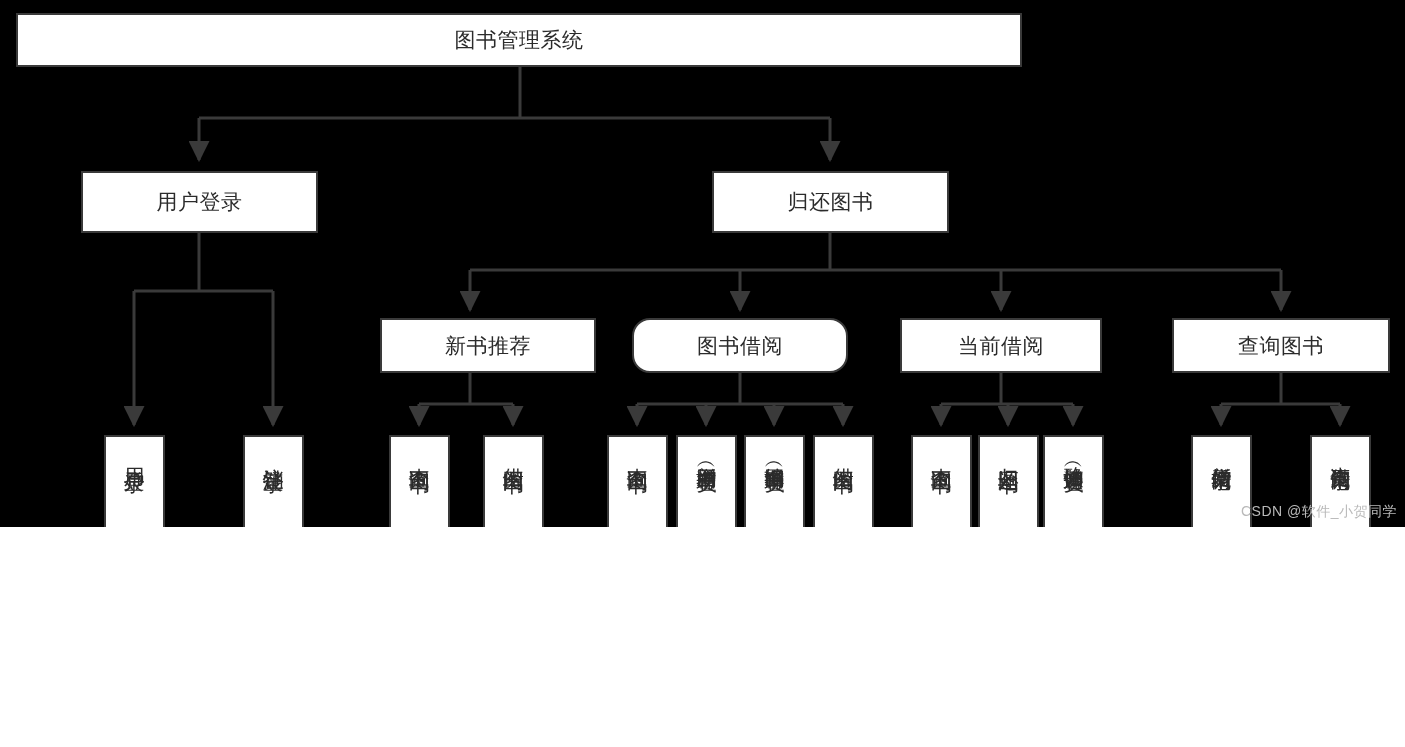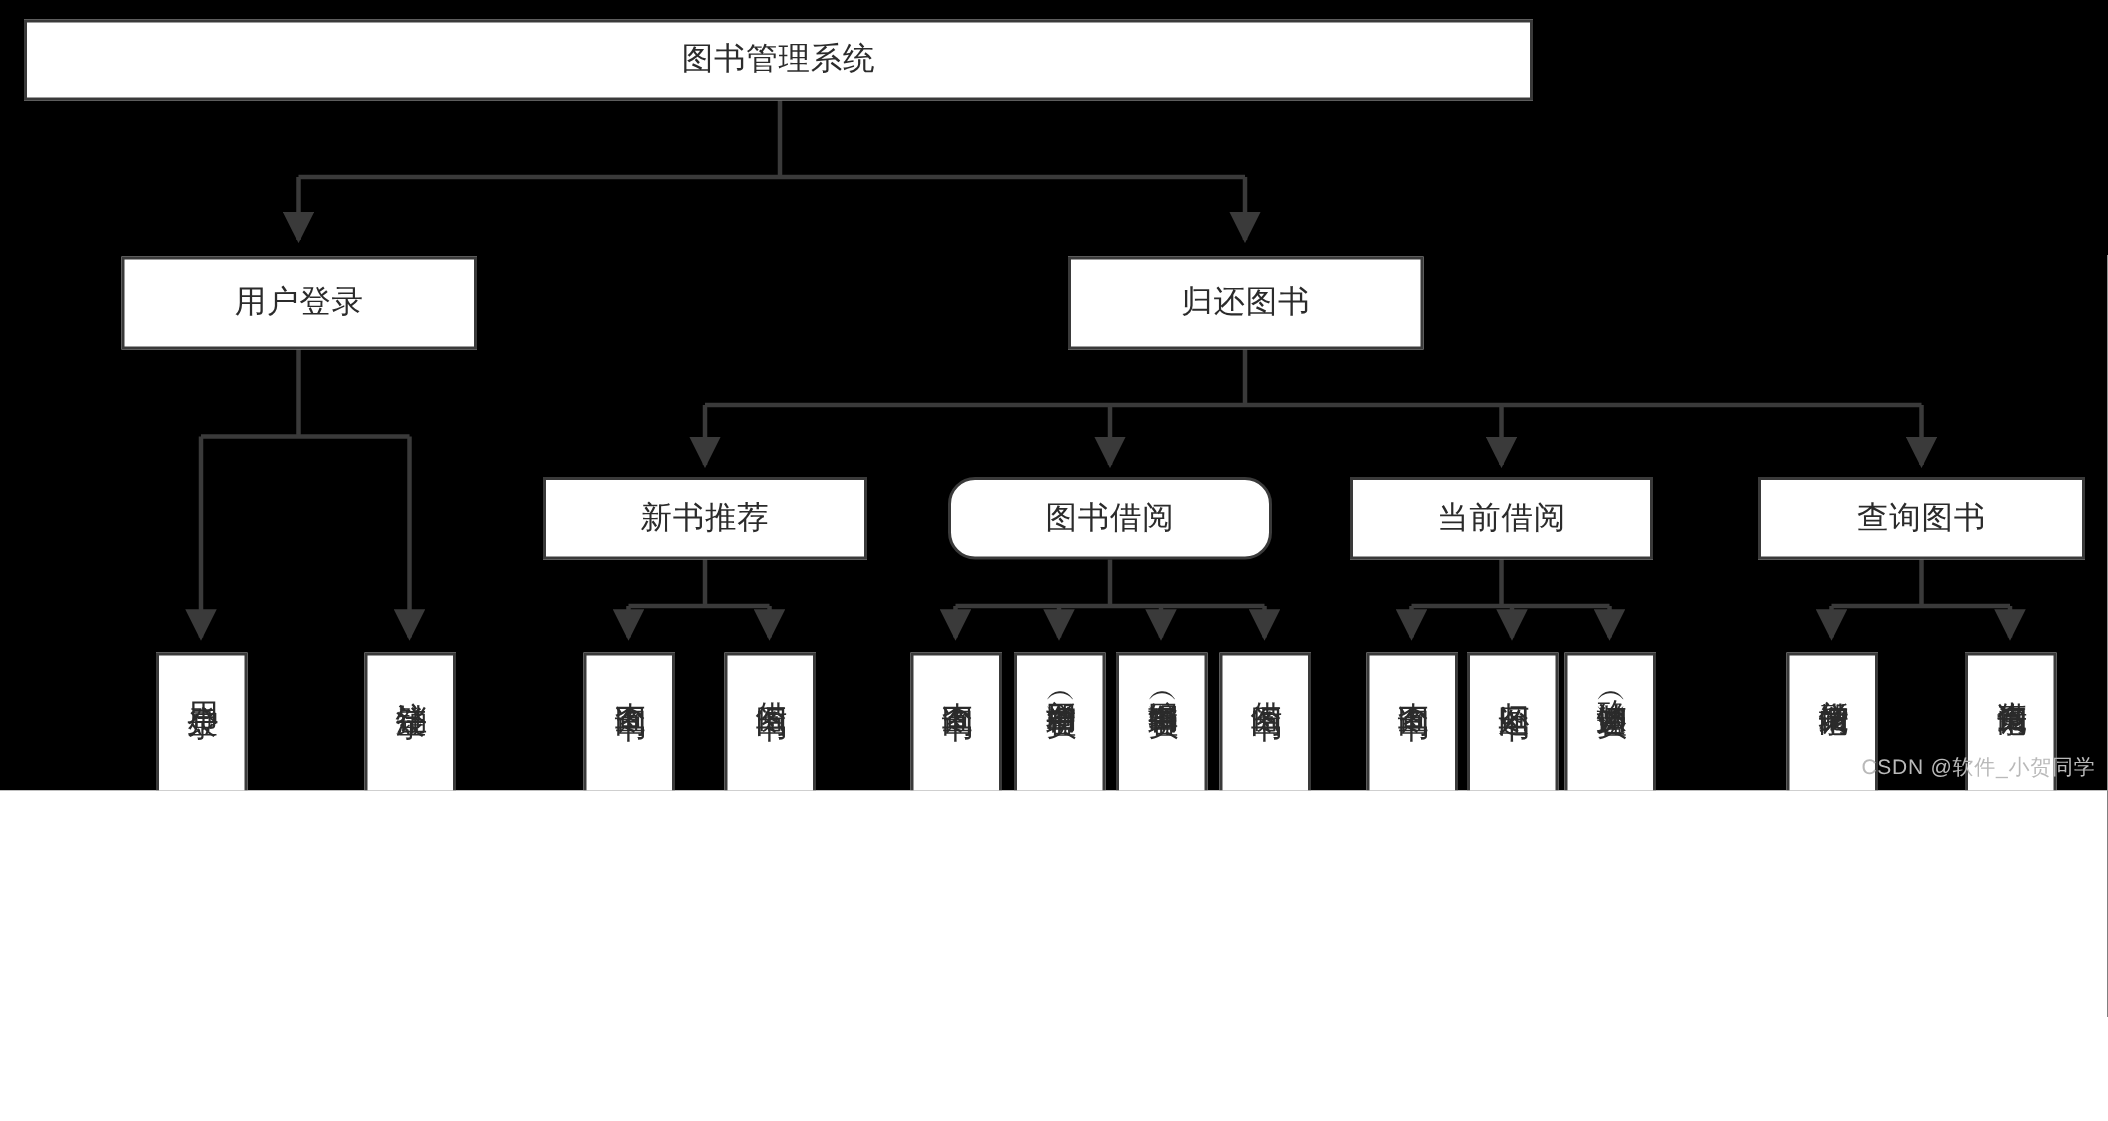--- a/index.html
+++ b/index.html
@@ -132,21 +132,21 @@
   </div>
 
   <div class="node-box" style="left:81px; top:171px; width:237px; height:62px;">
     <span class="node-label">用户登录</span>
   </div>
 
   <div class="node-box" style="left:712px; top:171px; width:237px; height:62px;">
     <span class="node-label">归还图书</span>
   </div>
 
-  <div class="node-box" style="left:362px; top:318px; width:216px; height:55px;">
+  <div class="node-box" style="left:380px; top:318px; width:216px; height:55px;">
     <span class="node-label">新书推荐</span>
   </div>
 
   <div class="node-box" style="left:632px; top:318px; width:216px; height:55px;border-radius:18px;">
     <span class="node-label">图书借阅</span>
   </div>
 
   <div class="node-box" style="left:900px; top:318px; width:202px; height:55px;">
     <span class="node-label">当前借阅</span>
   </div>

